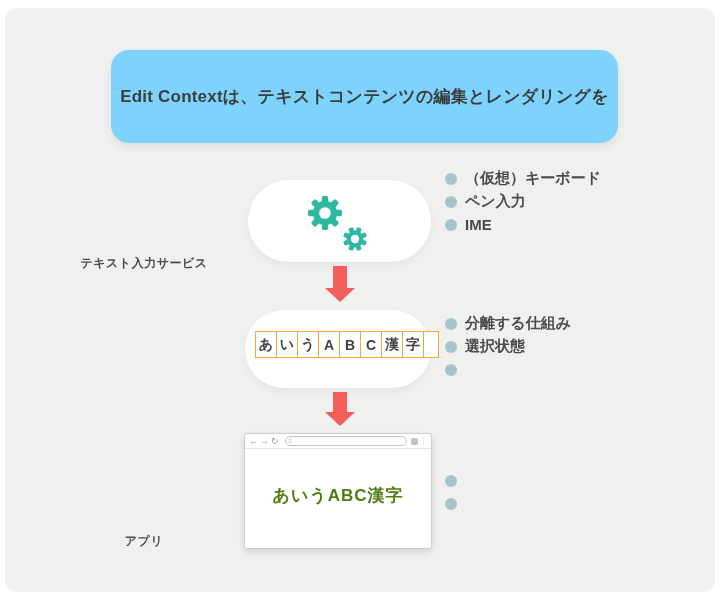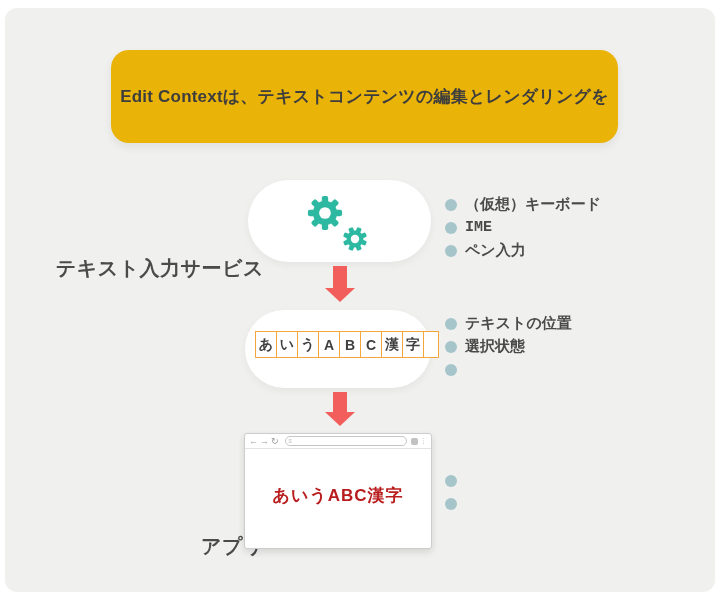--- a/index.html
+++ b/index.html
@@ -2,27 +2,27 @@
 <html><head>
 <meta charset="utf-8">
 <style>
   html,body{margin:0;padding:0;background:#ffffff;}
   body{width:720px;height:600px;position:relative;overflow:hidden;
        font-family:"Liberation Sans","DejaVu Sans",sans-serif;color:#3f3f3f;}
   .canvas{position:absolute;left:5px;top:8px;width:710px;height:584px;
           background:#f0f0ee;border-radius:12px;}
   
   .header-box{position:absolute;left:106px;top:42px;width:507px;height:93px;
-              background:#eab308;border-radius:18px;box-shadow:0 4px 10px rgba(0,0,0,.07);
+              background:#7dd3fc;border-radius:18px;box-shadow:0 4px 10px rgba(0,0,0,.07);
               display:flex;flex-direction:column;justify-content:center;align-items:center;}
   .header-box div{font-size:17px;font-weight:700;line-height:26px;color:#3d3d3d;
                   letter-spacing:.2px;white-space:nowrap;}
   
-  .row-label{position:absolute;left:19px;width:240px;text-align:right;
-             font-size:20px;font-weight:700;color:#4b4b4b;letter-spacing:.5px;margin-top:44px;}
+  .row-label{position:absolute;left:19px;width:240px;text-align:center;
+             font-size:12px;font-weight:700;color:#4b4b4b;letter-spacing:.5px;margin-top:44px;}
   
   .pill{position:absolute;background:#ffffff;box-shadow:0 3px 8px rgba(0,0,0,.05);}
   .pill1{left:243px;top:172px;width:183px;height:82px;border-radius:41px;}
   .pill2{left:240px;top:302px;width:186px;height:78px;border-radius:39px;}
   .gear{position:absolute;}
   
   .cellrow{position:absolute;left:10px;top:21px;display:flex;}
   .cell{width:20px;height:25px;border:1px solid #f2a63c;margin-left:-1px;
         display:flex;align-items:center;justify-content:center;
         font-size:14px;font-weight:700;color:#3f3f3f;background:#ffffff;}
@@ -33,35 +33,35 @@
   .arrow .shaft{margin:0 auto;width:14px;background:#f15e5c;}
   .arrow .head{width:0;height:0;border-left:15px solid transparent;
                border-right:15px solid transparent;border-top:14px solid #f15e5c;}
   .arrow1{left:320px;top:258px;}  .arrow1 .shaft{height:22px;}
   .arrow2{left:320px;top:384px;}  .arrow2 .shaft{height:20px;}
   
   .bullet-list{position:absolute;left:440px;display:flex;flex-direction:column;}
   .bullet-item{display:flex;align-items:center;height:23px;gap:8px;}
   .dot{width:12px;height:12px;border-radius:50%;background:#a6c5ca;flex:0 0 12px;}
   .bullet-item span.txt{font-size:15px;font-weight:700;color:#4a4a4a;white-space:nowrap;}
-  .bl1{top:185px;font-family:Liberation Mono, monospace;} .bl2{top:304px;} .bl3{top:461px;}
+  .bl1{top:159px;} .bl2{top:304px;} .bl3{top:461px;}
   
   .browser{position:absolute;left:239px;top:425px;width:188px;height:116px;
            background:#ffffff;border:1px solid #cdcdcd;border-radius:3px;
            box-shadow:0 3px 7px rgba(0,0,0,.12);box-sizing:border-box;}
   .toolbar{height:14px;border-bottom:1px solid #e3e3e3;display:flex;align-items:center;
            padding:0 4px;color:#9a9a9a;}
   .nav-ic{font-size:9px;line-height:14px;margin-right:2px;}
   .addr{flex:1;height:8px;border:1px solid #c6c6c6;border-radius:5px;margin:0 4px;
         display:flex;align-items:center;padding-left:3px;}
   .addr .mark{font-size:6px;color:#b0b0b0;line-height:6px;}
   .avatar-ic{width:7px;height:7px;border-radius:2px;background:#c2c2c2;margin-right:2px;}
   .menu-ic{font-size:7px;line-height:14px;color:#b5b5b5;}
   .browser-text{position:absolute;left:0;top:50px;width:100%;text-align:center;
-                font-size:17px;font-weight:700;letter-spacing:1px;color:#b91c1c;}
+                font-size:17px;font-weight:700;letter-spacing:1px;color:#4d7c0f;}
 </style>
 </head>
 <body>
 
 <div class="canvas">
 
   <div class="header-box">
     <div>Edit Contextは、テキストコンテンツの編集とレンダリングを</div>
   </div>
 
@@ -98,25 +98,25 @@
     </svg>
   </div>
 
   <div class="bullet-list bl1">
     <div class="bullet-item">
       <span class="dot"></span>
       <span class="txt">（仮想）キーボード</span>
     </div>
     <div class="bullet-item">
       <span class="dot"></span>
-      <span class="txt">IME</span>
+      <span class="txt">ペン入力</span>
     </div>
     <div class="bullet-item">
       <span class="dot"></span>
-      <span class="txt">ペン入力</span>
+      <span class="txt">IME</span>
     </div>
   </div>
 
   <div class="arrow arrow1">
     <div class="shaft"></div>
       <div class="head"></div>
   </div>
 
 
   <div class="pill pill2">
@@ -129,21 +129,21 @@
       <span class="cell">C</span>
       <span class="cell">漢</span>
       <span class="cell">字</span>
       <span class="cell cell-empty"></span>
     </div>
   </div>
 
   <div class="bullet-list bl2">
     <div class="bullet-item">
       <span class="dot"></span>
-      <span class="txt">テキストの位置</span>
+      <span class="txt">分離する仕組み</span>
     </div>
     <div class="bullet-item">
       <span class="dot"></span>
       <span class="txt">選択状態</span>
     </div>
     <div class="bullet-item">
       <span class="dot"></span>
     </div>
   </div>
 

